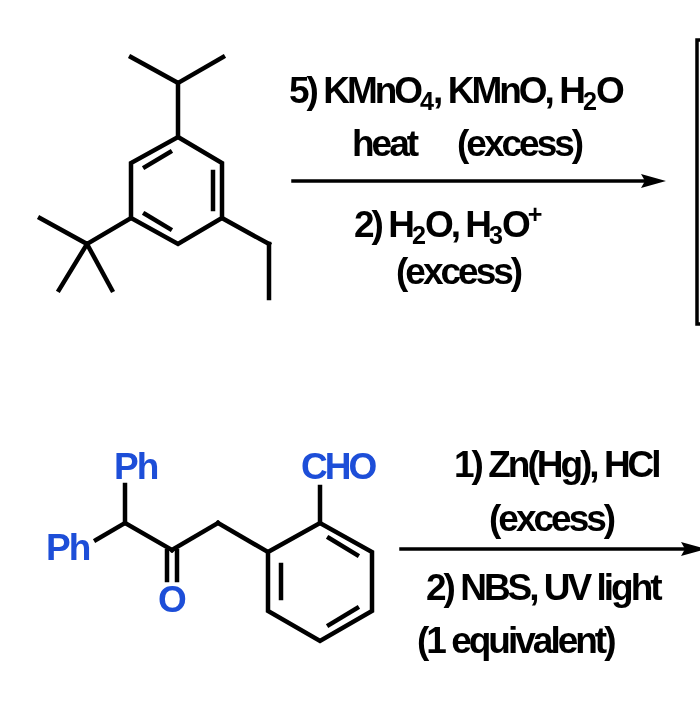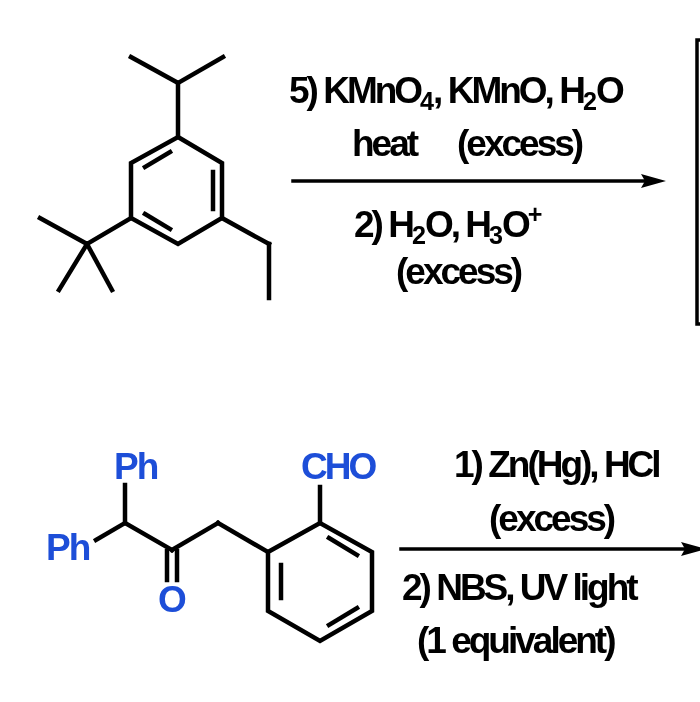--- a/index.html
+++ b/index.html
@@ -94,14 +94,14 @@
 
 <div class="reagent" style="left:396px; top:253px;">(excess)</div>
 
 <div class="atom" style="left:114px; top:448px;">Ph</div>
 <div class="atom" style="left:46px; top:529px;">Ph</div>
 <div class="atom" style="left:158px; top:581px;">O</div>
 <div class="atom" style="left:301px; top:448px; letter-spacing:-3px;">CHO</div>
 
 <div class="reagent" style="left:438px; top:446px;margin-left:16px;">1) Zn(Hg), HCl</div>
 <div class="reagent" style="left:489px; top:500px;">(excess)</div>
-<div class="reagent" style="left:402px; top:569px;text-align:right;">2) NBS, UV light</div>
+<div class="reagent" style="left:426px; top:569px;text-align:right;">2) NBS, UV light</div>
 <div class="reagent" style="left:417px; top:622px;">(1 equivalent)</div>
 
 </body></html>

